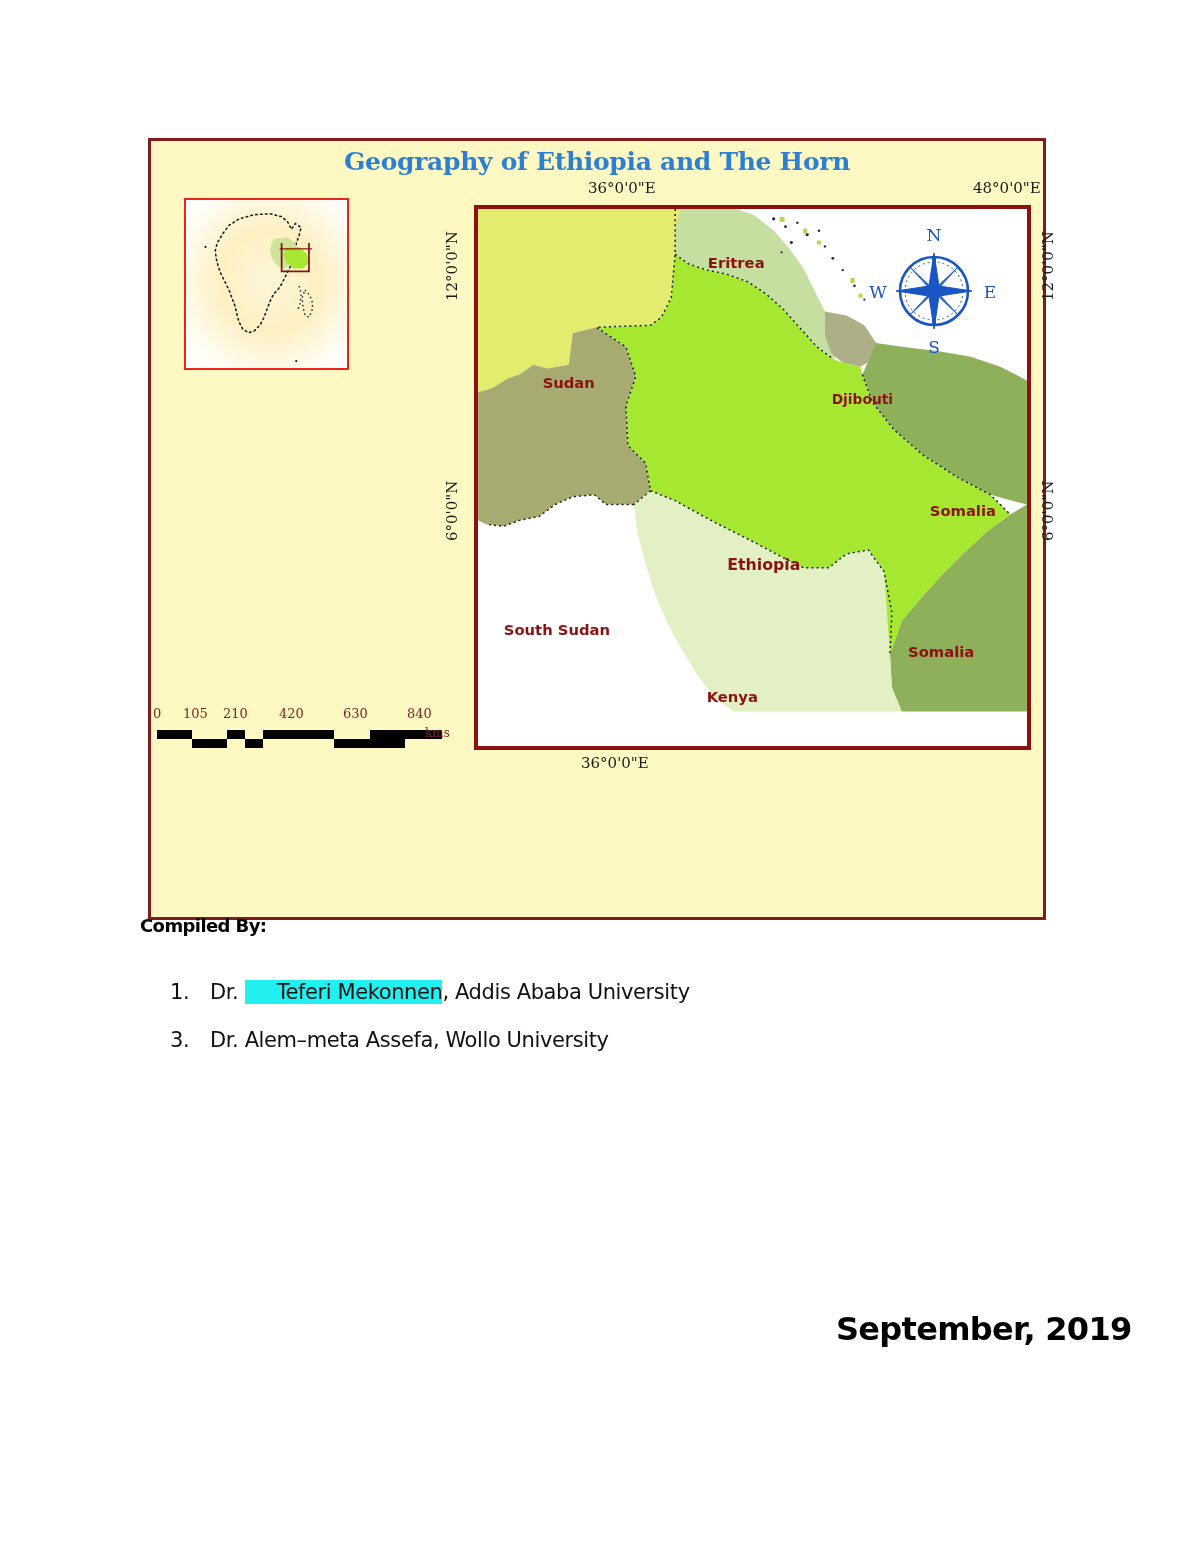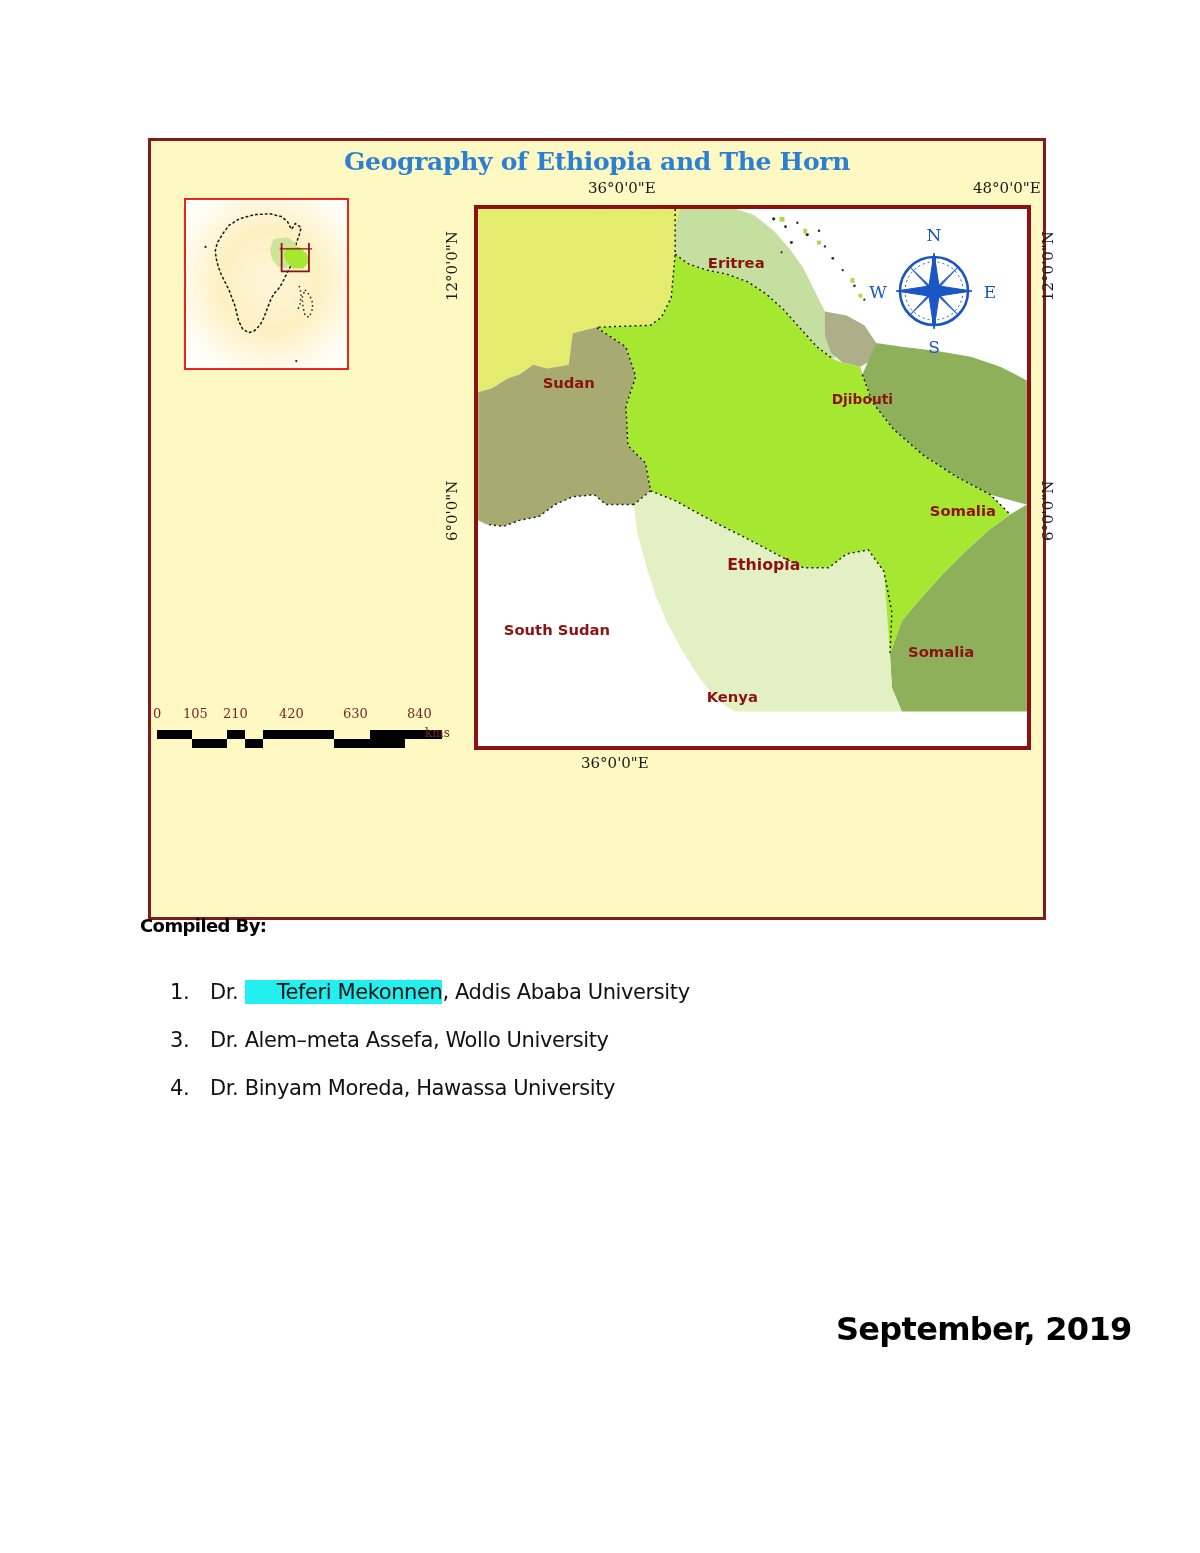--- a/index.html
+++ b/index.html
@@ -334,18 +334,15 @@
 
 <div id="compiled-heading">Compiled By:</div>
 
 <ol id="author-list">
   <li>
     <span class="li-num">1.</span><span>Dr. </span><span class="hl">Teferi Mekonnen</span><span>, Addis Ababa University</span>
   </li>
   <li>
     <span class="li-num">3.</span><span>Dr. Alem–meta Assefa, Wollo University</span>
   </li>
-  <li>
-    <span class="li-num">4.</span><span>Dr. Binyam Moreda, Hawassa University</span>
-  </li>
 </ol>
 
 <div id="doc-date">September, 2019</div>
 
 </body></html>

